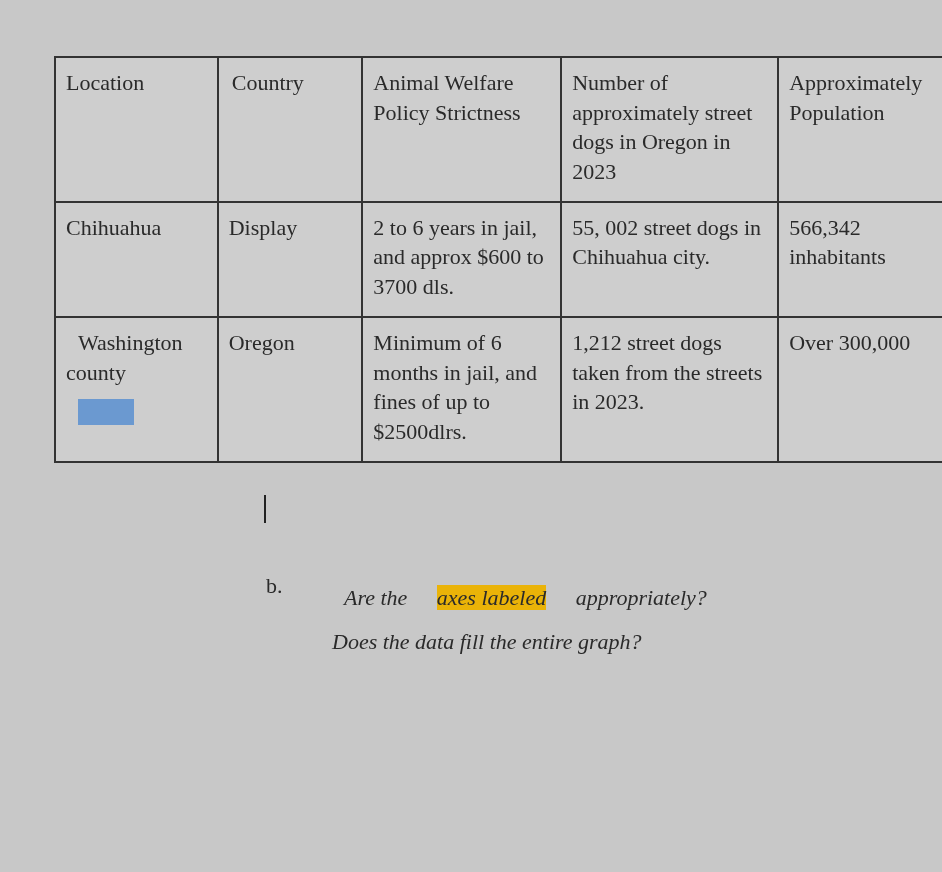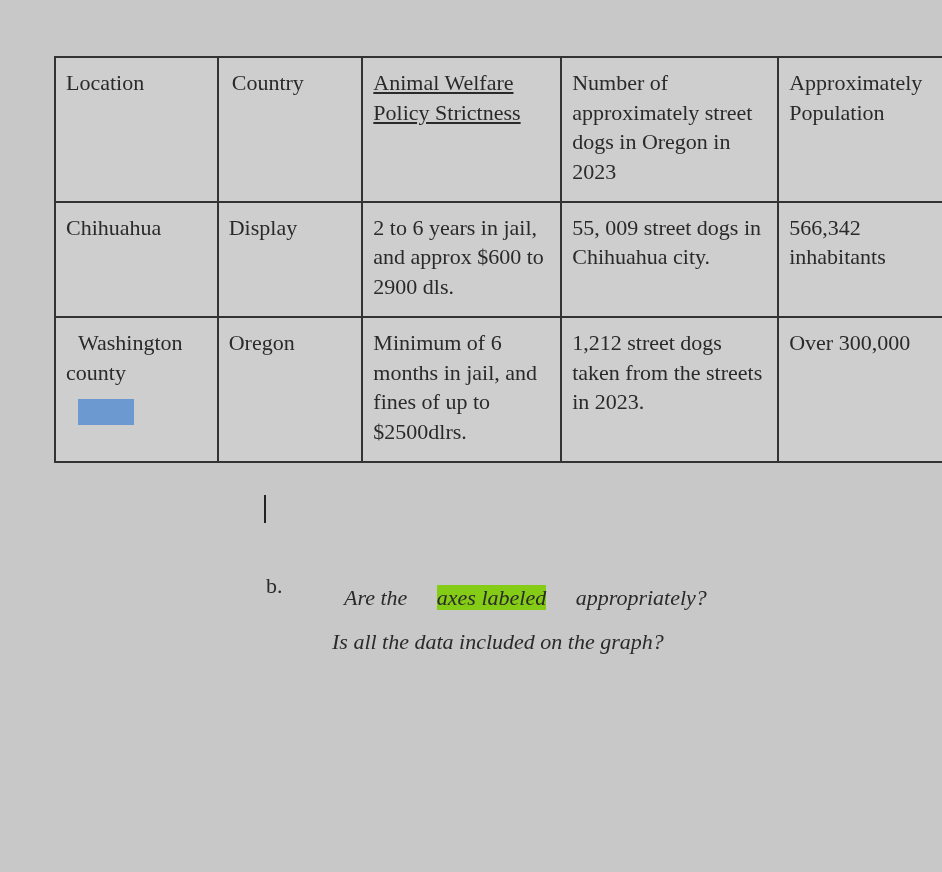--- a/index.html
+++ b/index.html
@@ -24,21 +24,21 @@
     }
     td {
       border: 2px solid #333;
       padding: 10px 10px 14px 10px;
       vertical-align: top;
       font-size: 22px;
       color: #2a2a2a;
     }
     .col1 { width: 18%; }
     .col2 { width: 16%; padding-left: 13px; }
-    .col3 { width: 22%; text-decoration: underline; }
+    .col3 { width: 22%; }
     .col4 { width: 24%; font-family: Liberation Serif, serif; }
     .col5 { width: 20%; }
     .highlight-box {
       display: inline-block;
       width: 56px;
       height: 26px;
       background: #6b99d0;
       margin-top: 12px;
     }
     .cursor-area {
@@ -66,40 +66,40 @@
       display: flex;
     }
     .q-marker {
       flex: 0 0 30px;
       text-align: left;
     }
     .q-body {
       flex: 1;
     }
     .sel {
-      background: #84cc16;
+      background: #eab308;
     }
   </style>
 </head>
 <body>
 
 <table>
   <tbody>
       <tr>
     <td class="col1">Location</td>
     <td class="col2">Country</td>
     <td class="col3">Animal Welfare Policy Strictness</td>
     <td class="col4">Number of approximately street dogs in Oregon in 2023</td>
     <td class="col5">Approximately Population</td>
   </tr>
   <tr>
     <td>Chihuahua</td>
     <td>Display</td>
-    <td>2 to 6 years in jail, and approx $600 to 2900 dls.</td>
-    <td>55, 009 street dogs in Chihuahua city.</td>
+    <td>2 to 6 years in jail, and approx $600 to 3700 dls.</td>
+    <td>55, 002 street dogs in Chihuahua city.</td>
     <td>566,342 inhabitants</td>
   </tr>
   <tr>
     <td>
       <span>Washington county</span><br>
       <span class="highlight-box"></span>
     </td>
     <td>Oregon</td>
     <td>Minimum of 6 months in jail, and fines of up to $2500dlrs.</td>
     <td>1,212 street dogs taken from the streets in 2023.</td>
@@ -112,16 +112,16 @@
   <span class="text-cursor"></span>
 </div>
 
 <div class="question-block">
   <div class="q-row">
     <div class="q-marker">b.</div>
     <div class="q-body">
       <div class="italic">
         <span>Are the </span><span class="sel">axes labeled</span><span> appropriately?</span>
       </div>
-      <div class="italic">Is all the data included on the graph?</div>
+      <div class="italic">Does the data fill the entire graph?</div>
     </div>
   </div>
 </div>
 
 </body></html>

